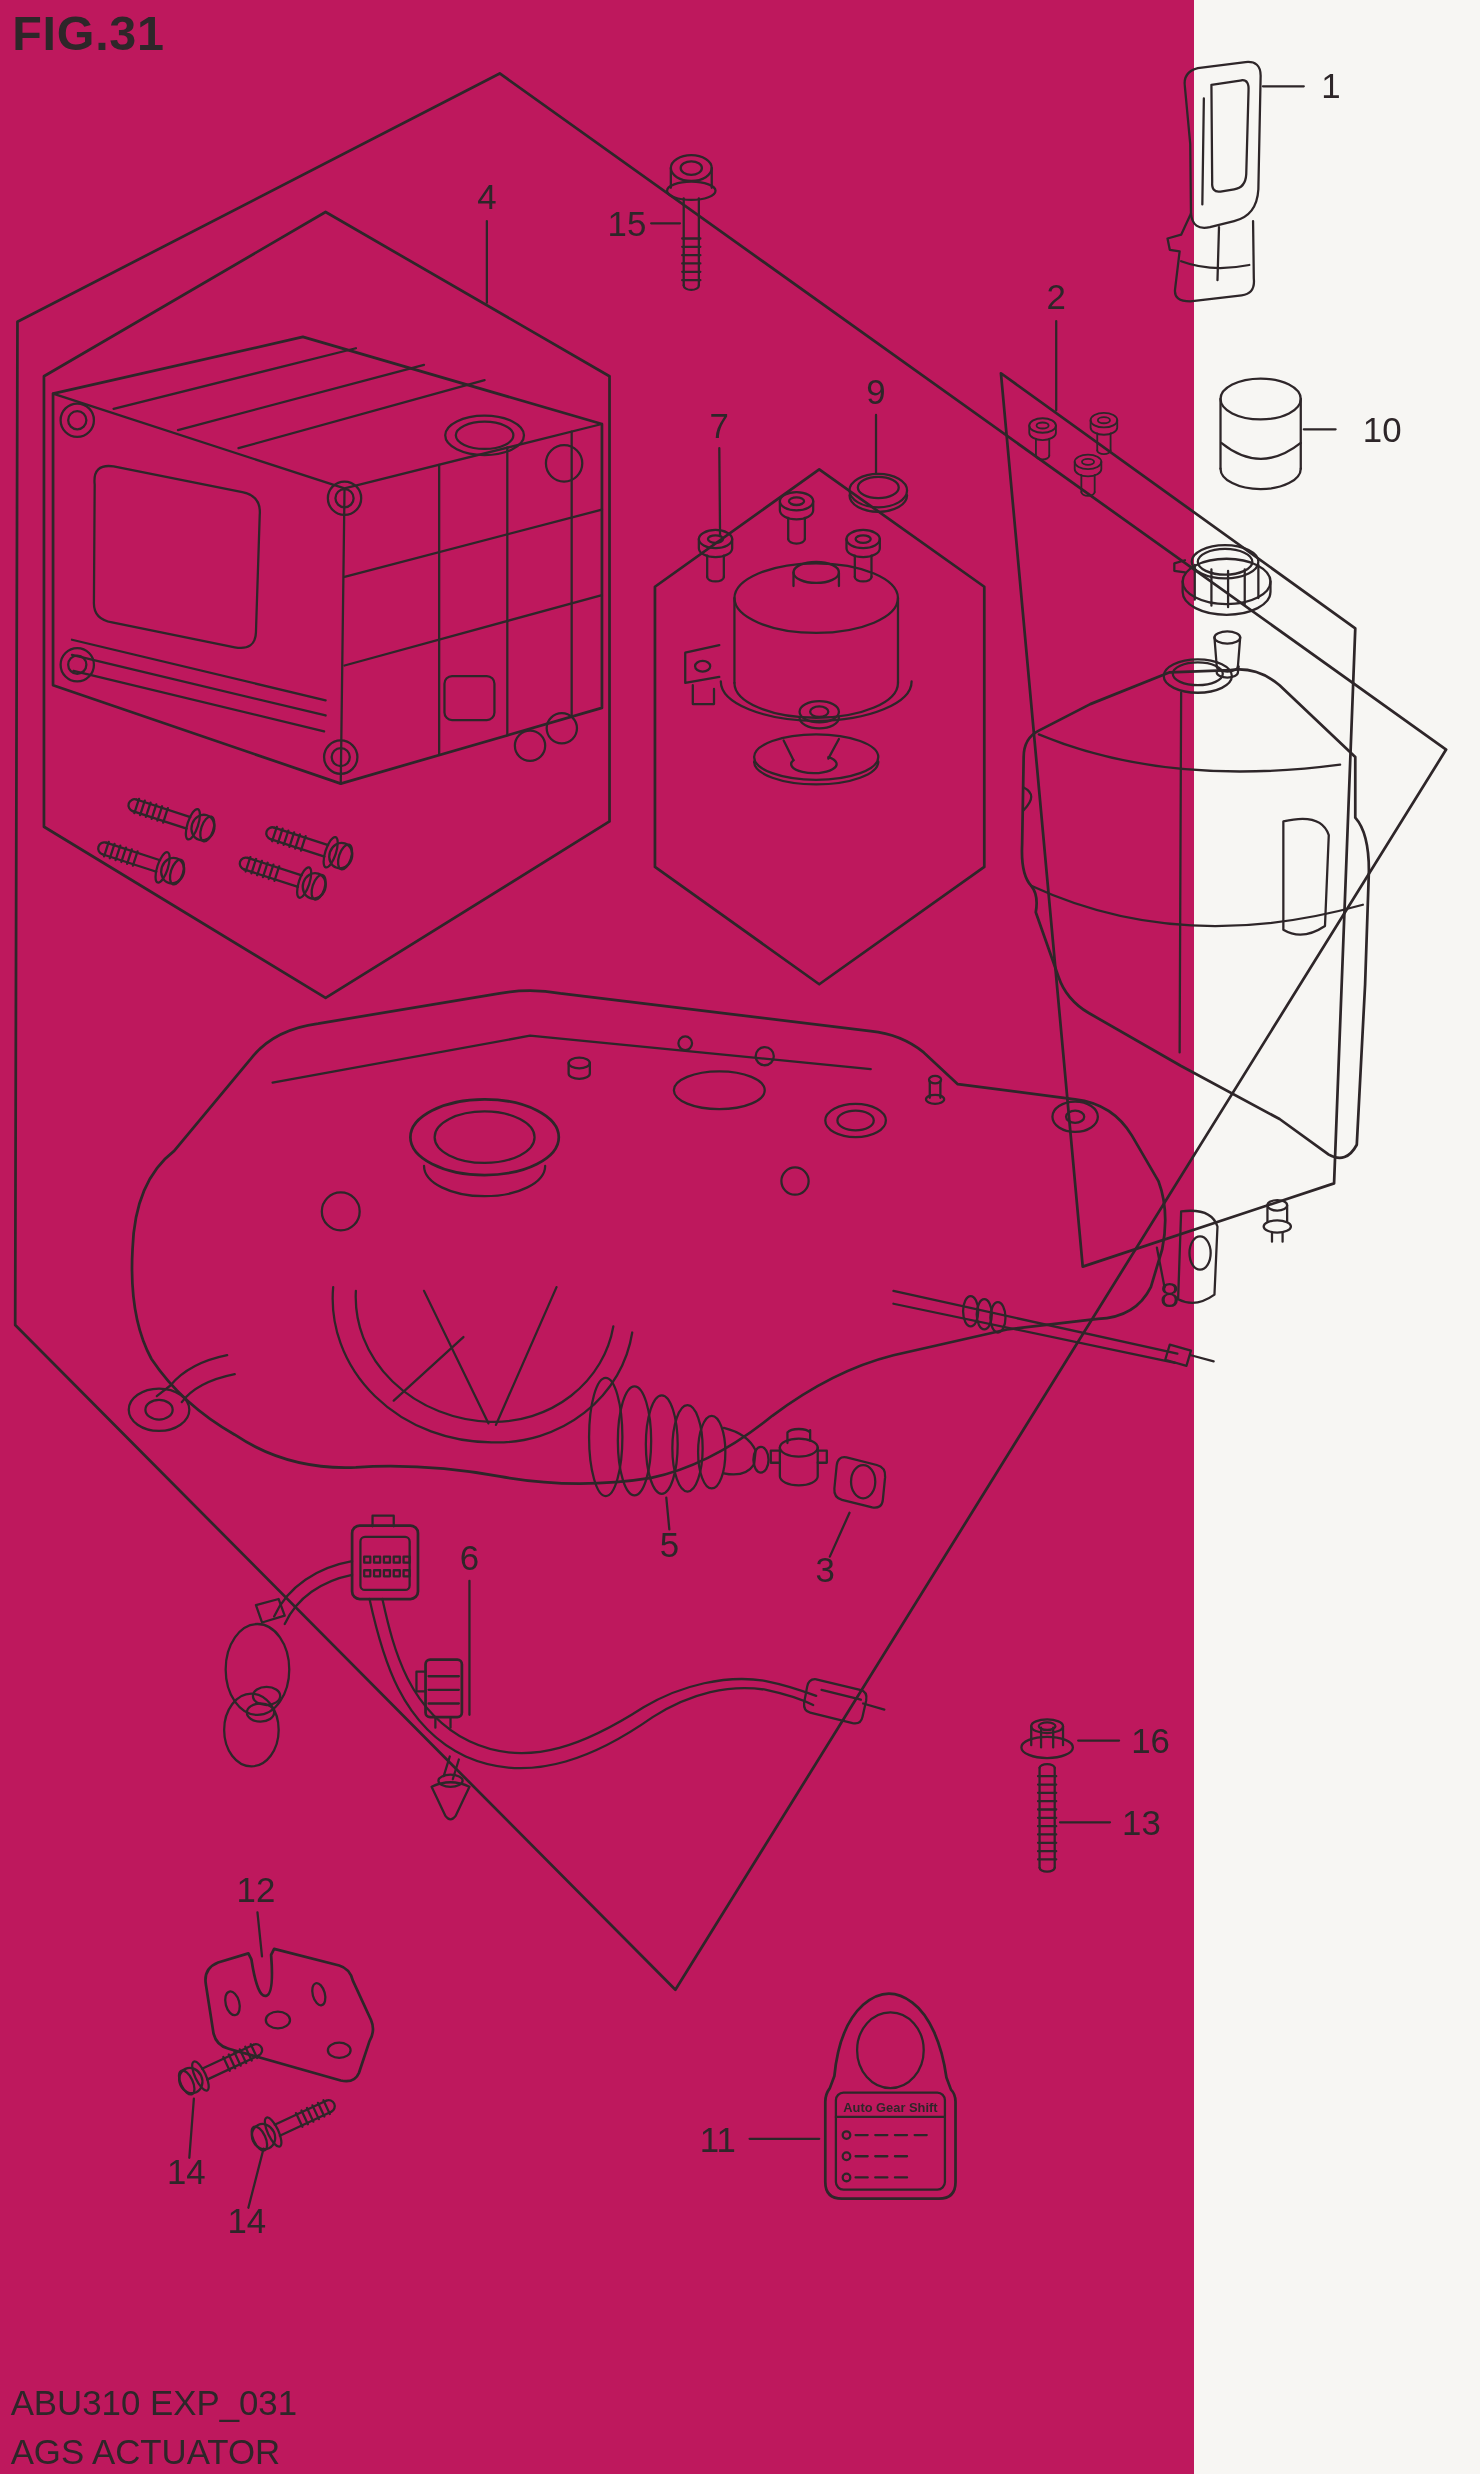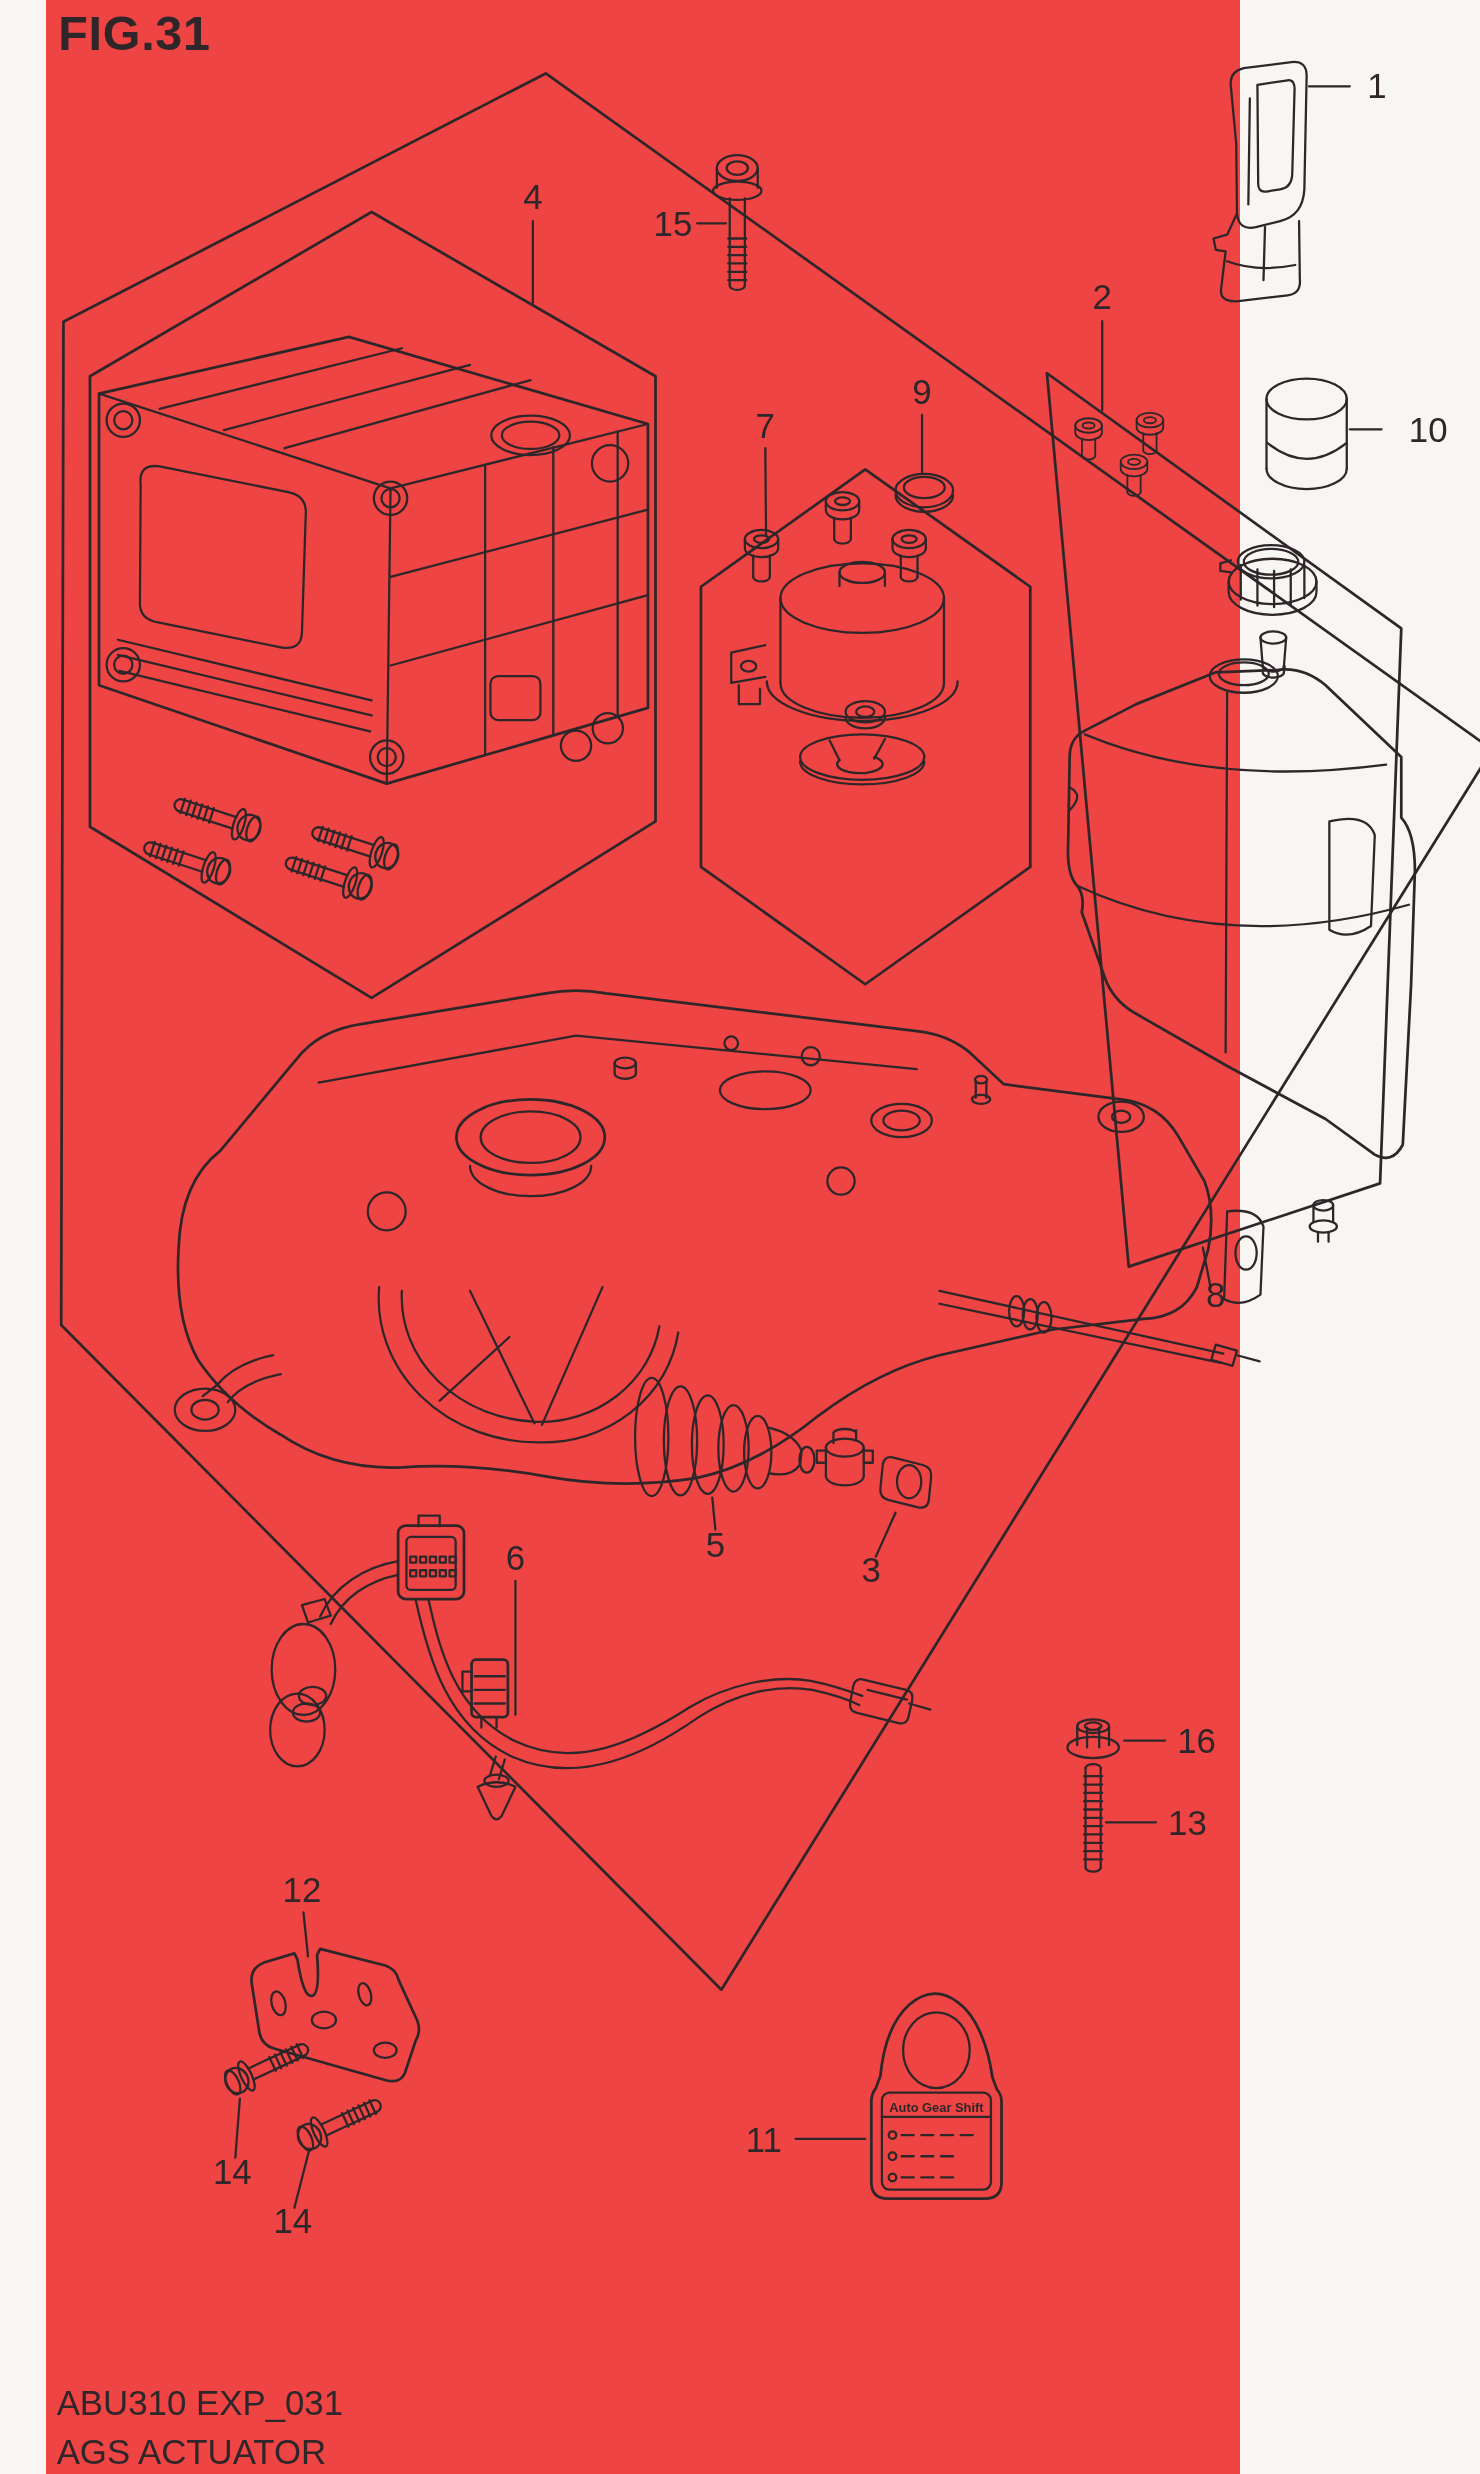--- a/index.html
+++ b/index.html
@@ -1,16 +1,16 @@
 <!DOCTYPE html>
 <html style="font-size:12px"><head>
 <meta charset="utf-8">
 <style>
   html,body{margin:0;padding:0;background:#f7f6f3;}
-  .page{position:relative;width:1194px;height:2475px;background:#ef4444;font-family:"Liberation Sans",sans-serif;margin-left:46px;}
+  .page{position:relative;width:1194px;height:2475px;background:#be185d;font-family:"Liberation Sans",sans-serif;}
   svg{display:block}
   svg .ln{fill:none;stroke:#2e2629;stroke-width:3;stroke-linecap:round;stroke-linejoin:round;}
   svg .ln2{fill:none;stroke:#2e2629;stroke-width:3.6;stroke-linecap:round;stroke-linejoin:round;}
   svg text{fill:#2e2629;stroke:none;}
   .fig-title{font-size:64px;font-weight:bold;letter-spacing:1px;}
   .callout{font-size:46px;}
   .footer-txt{font-size:46px;}
   .tag-txt{font-size:17px;font-weight:bold;}
 </style>
 </head>

